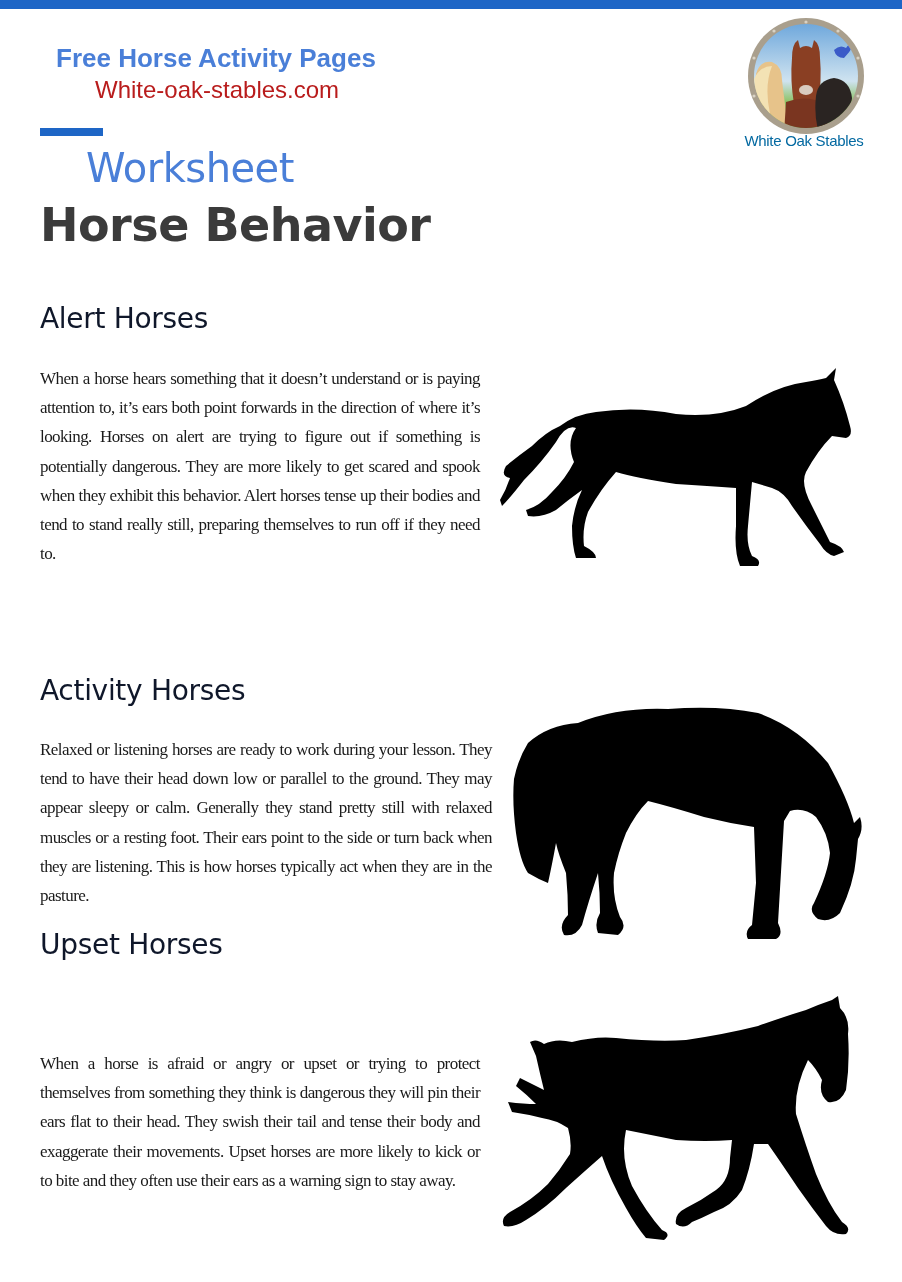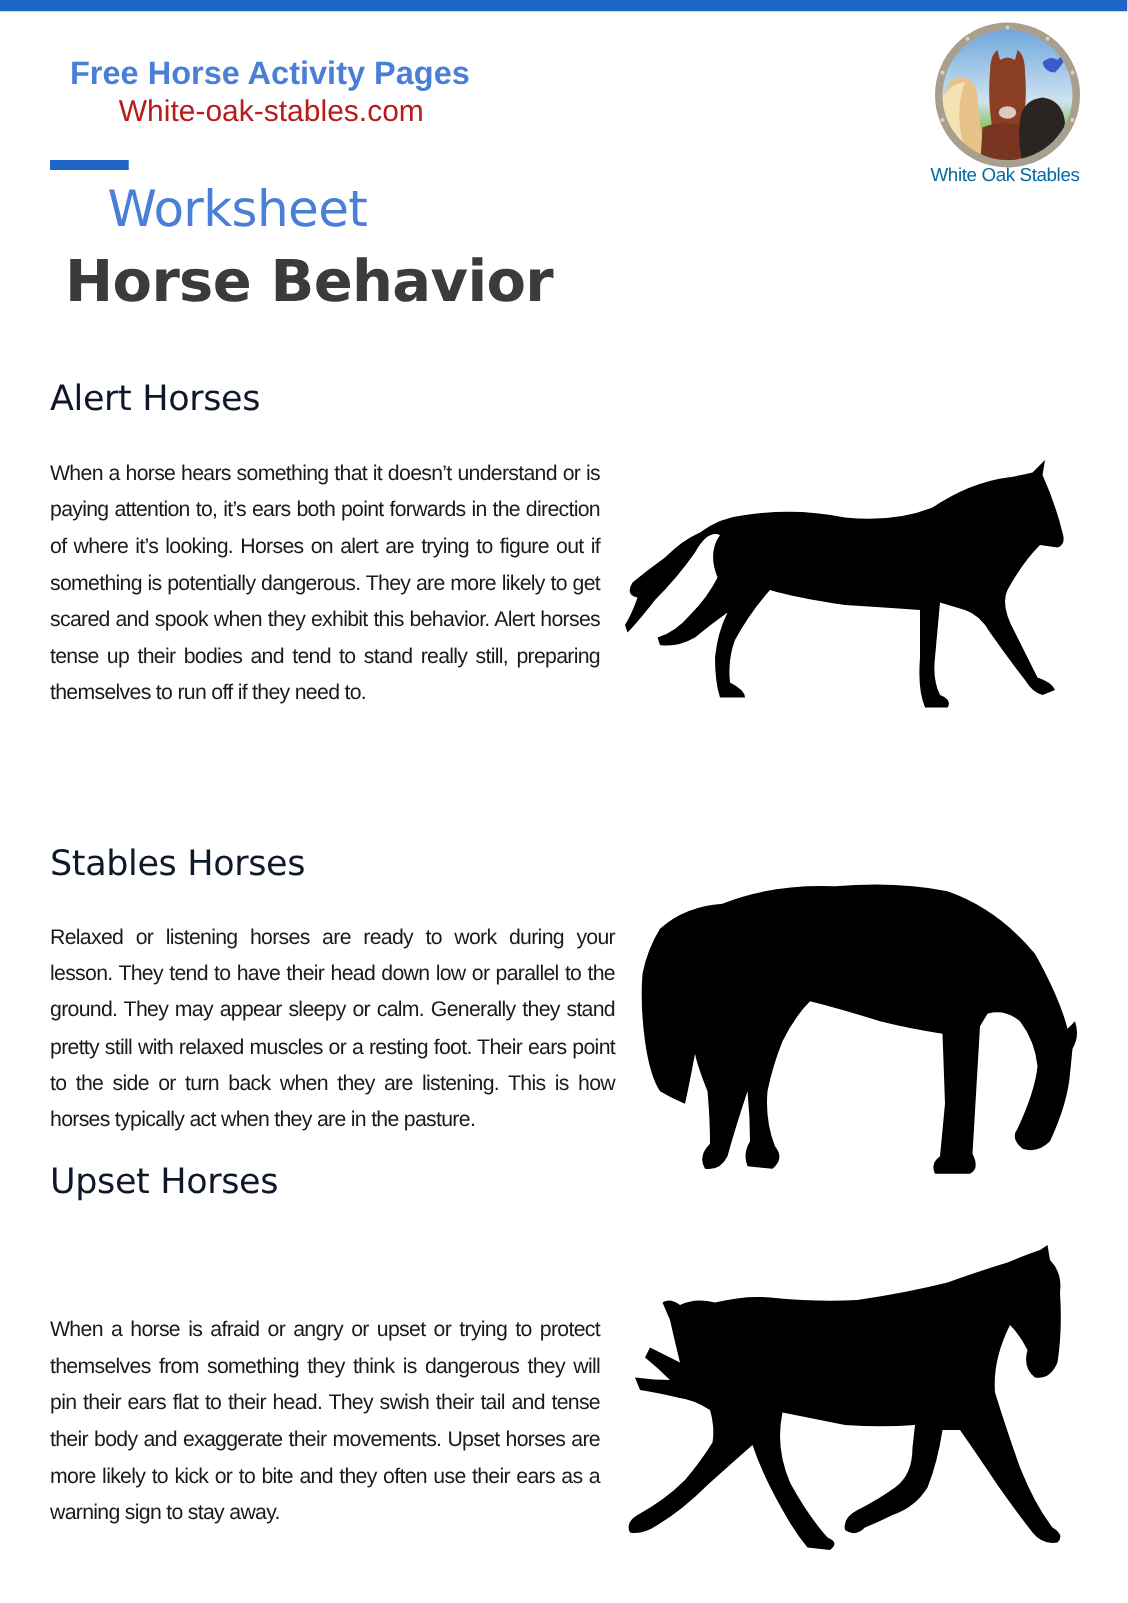--- a/index.html
+++ b/index.html
@@ -2,27 +2,27 @@
 <html><head>
 <meta charset="utf-8">
 <style>
   html, body { margin: 0; padding: 0; background: #ffffff; }
   body { width: 902px; height: 1282px; position: relative; overflow: hidden; font-family: "Liberation Sans", sans-serif; }
   .topbar { position: absolute; left: 0; top: 0; width: 902px; height: 9px; background: #1e66c6; }
   .site-title { position: absolute; left: 56px; top: 43px; font-size: 26px; color: #4a7fd8; font-family: "Liberation Sans", sans-serif; white-space: nowrap; font-weight: bold; }
   .site-url { position: absolute; left: 95px; top: 76px; font-size: 24px; color: #b91c1c; white-space: nowrap; }
   .accent { position: absolute; left: 40px; top: 128px; width: 63px; height: 8px; background: #1e66c6; }
   .kicker { position: absolute; left: 40px; top: 145px; font-size: 40px; color: #4a7fd8; font-family: "DejaVu Sans", sans-serif; font-weight: normal; letter-spacing: -0.5px; white-space: nowrap; margin-left: 46px; }
-  .title { position: absolute; left: 52px; top: 198px; font-size: 46px; font-weight: bold; color: #3b3b3b; font-family: "DejaVu Sans", sans-serif; letter-spacing: -0.5px; white-space: nowrap; }
+  .title { position: absolute; left: 40px; top: 198px; font-size: 46px; font-weight: bold; color: #3b3b3b; font-family: "DejaVu Sans", sans-serif; letter-spacing: -0.5px; white-space: nowrap; }
 
   .logo { position: absolute; left: 742px; top: 14px; width: 128px; height: 140px; }
   .logo-caption { position: absolute; left: 742px; top: 132px; width: 124px; text-align: center; font-size: 15px; color: #0369a1; font-family: "Liberation Sans", sans-serif; white-space: nowrap; letter-spacing: -0.3px; }
 
   .sec-h { position: absolute; left: 40px; font-size: 28px; color: #0f172a; font-family: "DejaVu Sans", sans-serif; white-space: nowrap; letter-spacing: -0.3px; }
-  .para { position: absolute; left: 40px; width: 440px; font-size: 17px; line-height: 29.2px; color: #1a1a1a; text-align: justify; font-family: Liberation Sans, sans-serif; letter-spacing: -0.55px; }
+  .para { position: absolute; left: 40px; width: 440px; font-size: 17px; line-height: 29.2px; color: #1a1a1a; text-align: justify; font-family: Liberation Serif, serif; letter-spacing: -0.55px; }
   .horse { position: absolute; }
 </style>
 </head>
 <body>
 
 <div class="topbar"></div>
 
 <div class="site-title">Free Horse Activity Pages</div>
 <div class="site-url">White-oak-stables.com</div>
 
@@ -68,21 +68,21 @@
 <div class="accent"></div>
 <div class="kicker">Worksheet</div>
 <div class="title">Horse Behavior</div>
 
 <div class="sec-h" style="top:302px">Alert Horses</div>
 <div class="para" style="top:364px">When a horse hears something that it doesn’t understand or is paying attention to, it’s ears both point forwards in the direction of where it’s looking. Horses on alert are trying to figure out if something is potentially dangerous. They are more likely to get scared and spook when they exhibit this behavior. Alert horses tense up their bodies and tend to stand really still, preparing themselves to run off if they need to.</div>
 <svg class="horse" style="left:496px; top:366px; width:358px; height:205px" viewBox="0 0 358 205">
   <path fill="#000" d="M336 6 L340 2 L338 14 Q348 36 354 60 Q357 70 350 72 L336 70 Q322 84 310 106 Q304 118 316 140 Q326 160 334 176 Q346 180 348 186 L338 190 Q330 188 324 178 Q310 160 296 140 Q288 126 276 122 L256 116 Q254 138 252 160 Q250 178 256 190 Q266 194 262 200 L244 200 Q238 186 240 160 L240 122 Q212 120 180 118 Q140 112 120 106 Q104 124 92 146 Q86 162 88 180 Q100 186 100 192 L80 192 Q76 180 76 160 Q78 140 86 124 Q72 134 60 144 Q46 152 32 150 L30 144 Q44 140 56 126 Q70 112 78 96 Q70 76 80 62 Q70 58 60 76 Q46 96 28 114 Q14 132 6 140 L4 134 Q10 124 14 112 Q4 110 10 100 Q22 90 36 80 Q50 66 64 60 Q80 48 100 46 Q140 40 180 48 Q220 52 250 40 Q280 20 310 16 Q322 14 330 12 Z"></path>
 </svg>
 
-<div class="sec-h" style="top:674px">Stables Horses</div>
+<div class="sec-h" style="top:674px">Activity Horses</div>
 <div class="para" style="top:735px; width:452px">Relaxed or listening horses are ready to work during your lesson. They tend to have their head down low or parallel to the ground. They may appear sleepy or calm. Generally they stand pretty still with relaxed muscles or a resting foot. Their ears point to the side or turn back when they are listening. This is how horses typically act when they are in the pasture.</div>
 <svg class="horse" style="left:508px; top:703px; width:356px; height:242px" viewBox="0 0 356 242">
   <path fill="#000" d="M20 40 Q40 22 70 20 Q110 4 160 6 Q210 2 250 10 Q290 24 320 60 Q340 96 346 120 L352 114 Q356 126 350 136 L348 156 Q346 180 332 210 Q322 220 310 216 Q300 208 306 200 Q320 170 322 150 Q320 130 308 114 Q296 104 282 108 L276 118 L270 220 Q276 232 268 236 L240 236 Q236 228 244 222 L248 180 L246 124 Q220 120 196 114 Q164 104 140 98 Q128 110 118 130 Q110 150 106 170 Q104 194 112 214 Q120 224 110 232 L90 230 Q86 220 92 210 Q92 190 90 170 Q80 200 74 222 Q68 234 56 232 Q50 222 60 212 Q60 192 58 170 Q50 150 48 140 Q44 162 40 180 Q30 176 20 170 Q12 158 8 130 Q4 100 6 76 Q10 56 20 40 Z"></path>
 </svg>
 
 <div class="sec-h" style="top:928px">Upset Horses</div>
 <div class="para" style="top:1049px">When a horse is afraid or angry or upset or trying to protect themselves from something they think is dangerous they will pin their ears flat to their head. They swish their tail and tense their body and exaggerate their movements. Upset horses are more likely to kick or to bite and they often use their ears as a warning sign to stay away.</div>
 <svg class="horse" style="left:496px; top:994px; width:358px; height:250px" viewBox="0 0 358 250">
   <path fill="#000" d="M336 6 L342 2 L344 14 Q354 24 352 40 Q354 70 350 96 Q344 110 332 108 Q322 100 326 86 Q320 74 312 66 Q298 94 300 120 Q310 152 320 180 Q332 210 346 228 Q356 234 350 240 Q338 242 330 232 Q316 214 302 194 Q286 170 272 150 L258 150 Q254 176 246 196 Q236 212 218 218 Q206 224 196 228 Q188 236 180 230 Q178 220 190 214 Q206 206 220 196 Q234 186 234 164 L236 146 Q210 148 180 146 Q150 140 130 136 Q124 164 136 192 Q150 218 166 236 Q176 240 168 246 L150 244 Q140 232 130 214 Q114 186 106 162 Q90 176 70 194 Q50 214 30 226 Q18 234 8 232 Q4 224 14 218 Q36 206 52 190 Q64 176 74 160 Q76 148 72 134 Q60 126 46 124 Q30 120 16 118 L12 108 Q28 110 40 110 Q30 100 20 92 L24 84 Q36 90 48 96 Q44 80 40 62 L34 48 Q40 44 48 50 Q60 44 76 48 Q100 42 120 44 Q160 48 190 46 Q230 40 262 32 Q290 22 310 16 Q324 10 336 6 Z"></path>
 </svg>

